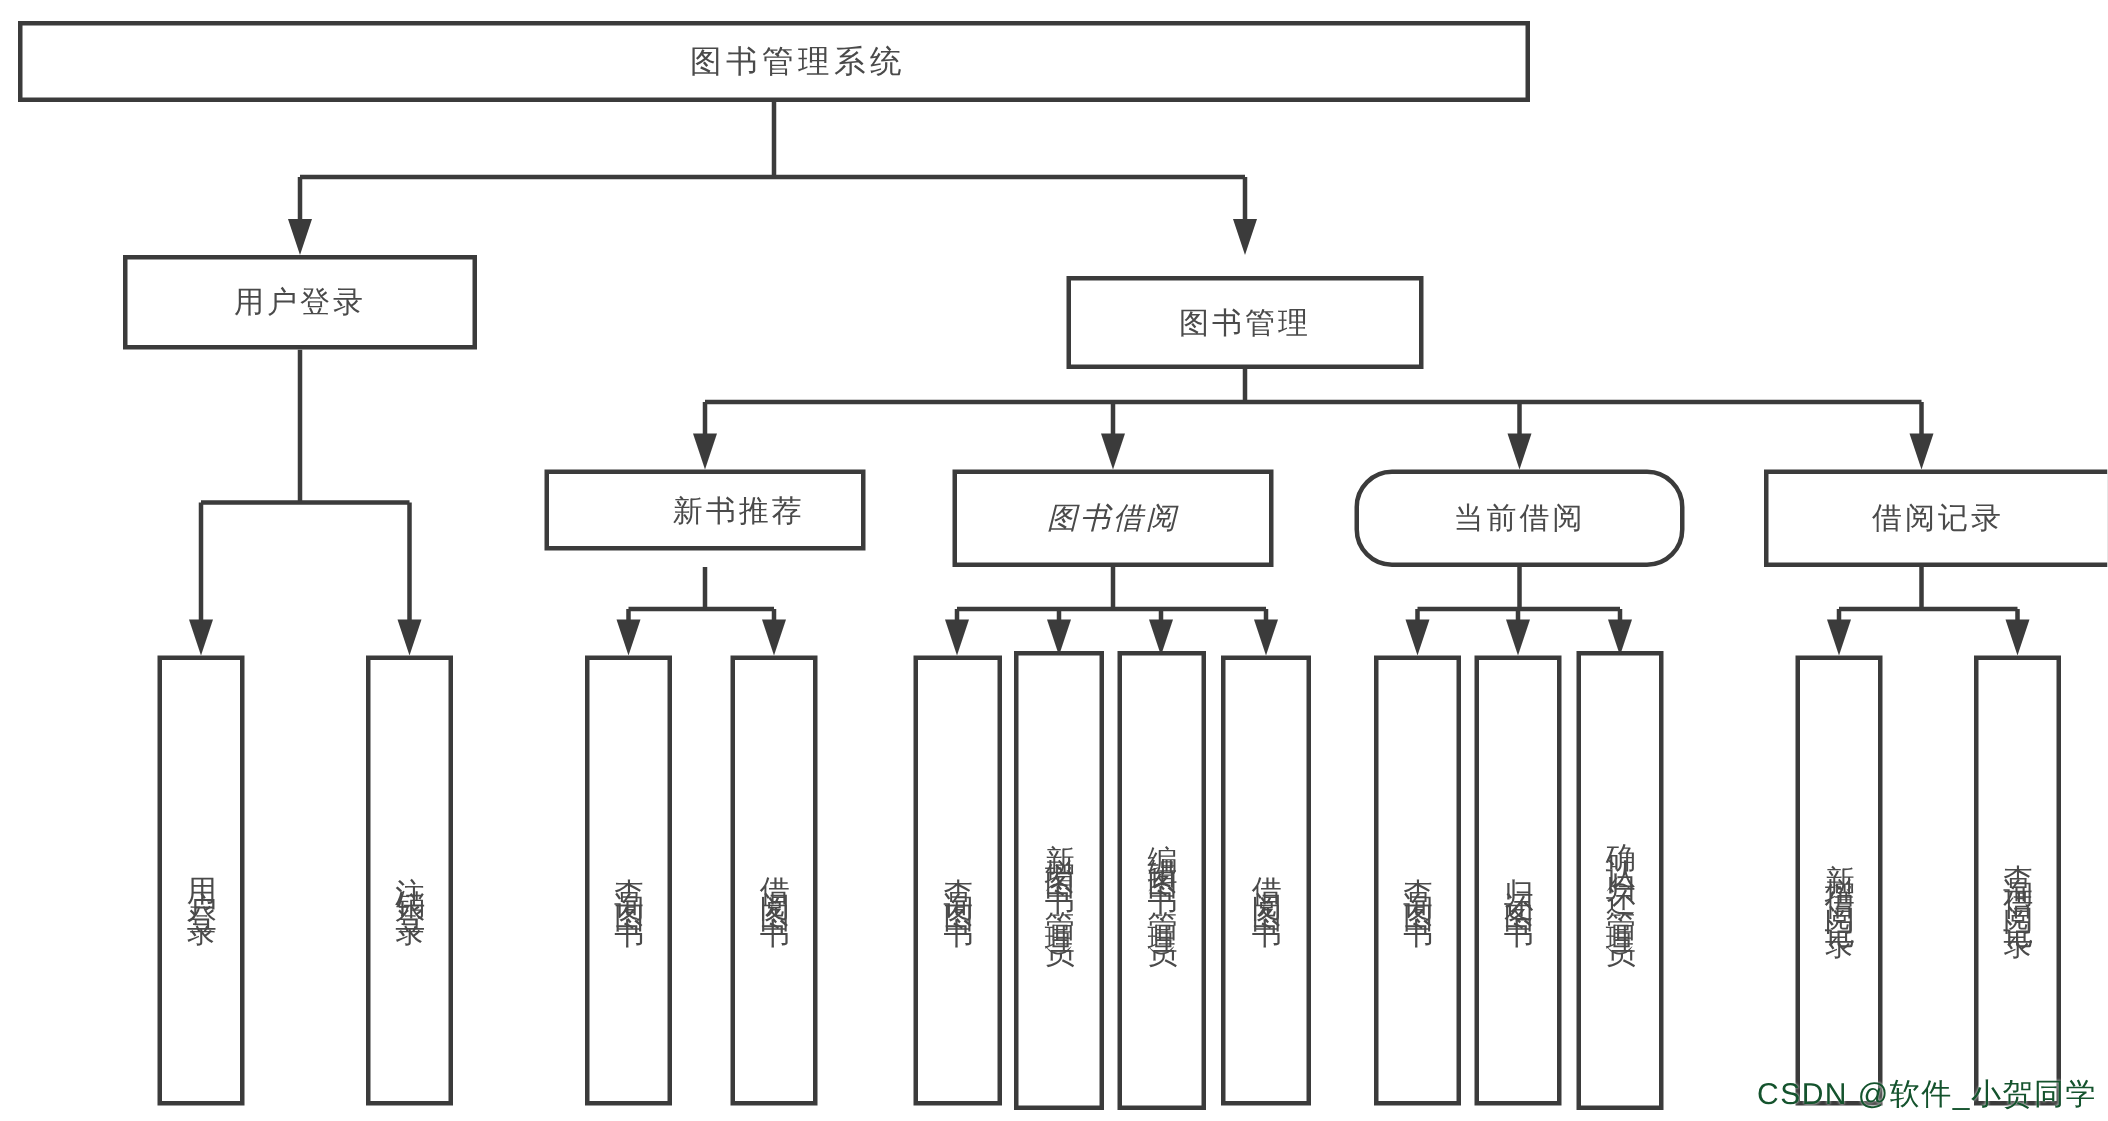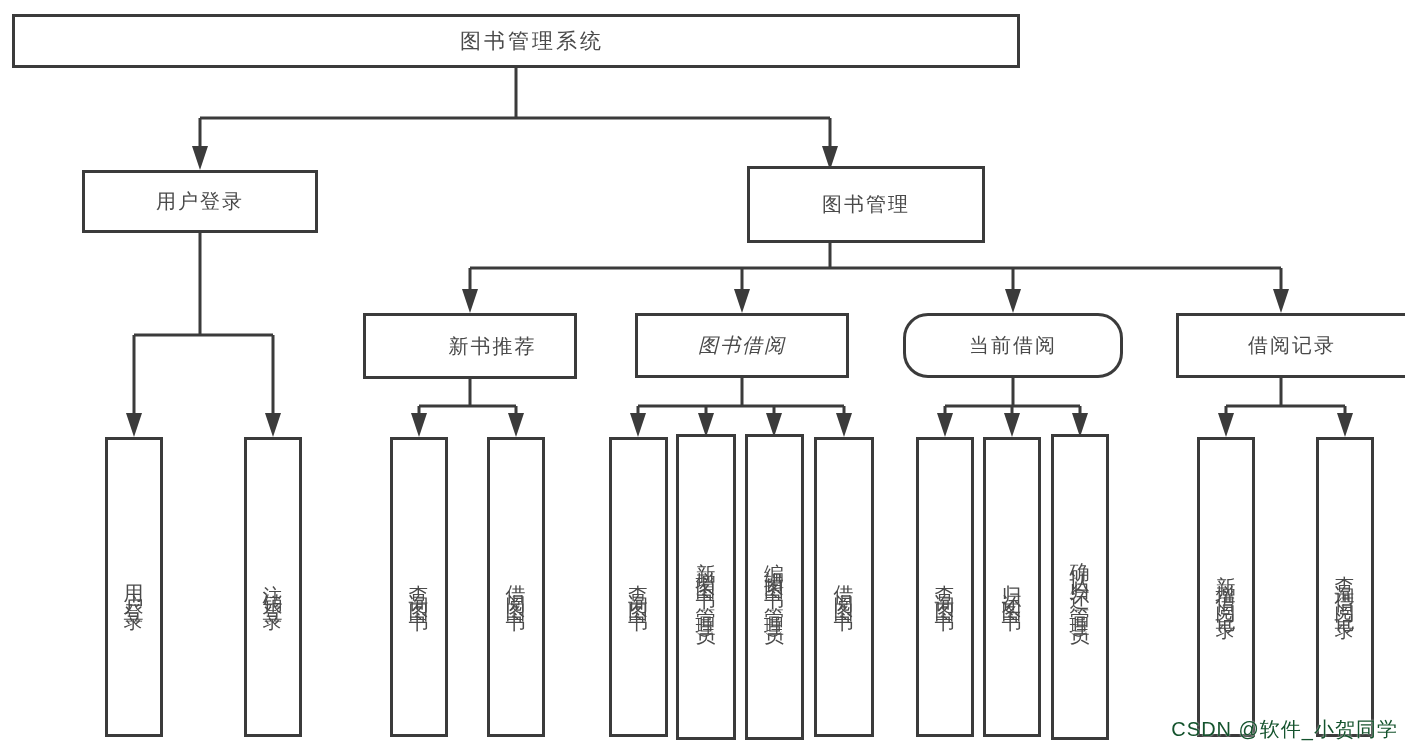--- a/index.html
+++ b/index.html
@@ -107,23 +107,23 @@
       <polygon points="1072,413 1088,413 1080,437"></polygon>
 
       <polygon points="1218,413 1234,413 1226,437"></polygon>
       <polygon points="1337,413 1353,413 1345,437"></polygon>
     </g>
   </svg>
 
   <div class="node h-node root-node" style="left:12px; top:14px; width:1008px; height:54px;padding-left:32px;">图书管理系统</div>
 
   <div class="node h-node" style="left:82px; top:170px; width:236px; height:63px;">用户登录</div>
-  <div class="node h-node" style="left:711px; top:166px; width:238px; height:77px;margin-left:36px;">图书管理</div>
+  <div class="node h-node" style="left:711px; top:184px; width:238px; height:62px;">图书管理</div>
 
-  <div class="node h-node" style="left:363px; top:313px; width:214px; height:66px;padding-left:45px;">新书推荐</div>
+  <div class="node h-node" style="left:363px; top:313px; width:214px; height:54px;padding-left:45px;">新书推荐</div>
   <div class="node h-node" style="left:635px; top:313px; width:214px; height:65px;font-style:italic;">图书借阅</div>
   <div class="node h-node" style="left:903px; top:313px; width:220px; height:65px;border-radius:25px;">当前借阅</div>
   <div class="node h-node" style="left:1176px; top:313px; width:232px; height:65px;">借阅记录</div>
 
   <div class="node v-node" style="left:105px; top:437px; width:58px; height:300px;">用户登录</div>
   <div class="node v-node" style="left:244px; top:437px; width:58px; height:300px;">注销登录</div>
 
   <div class="node v-node" style="left:390px; top:437px; width:58px; height:300px;">查询图书</div>
   <div class="node v-node" style="left:487px; top:437px; width:58px; height:300px;">借阅图书</div>
 

